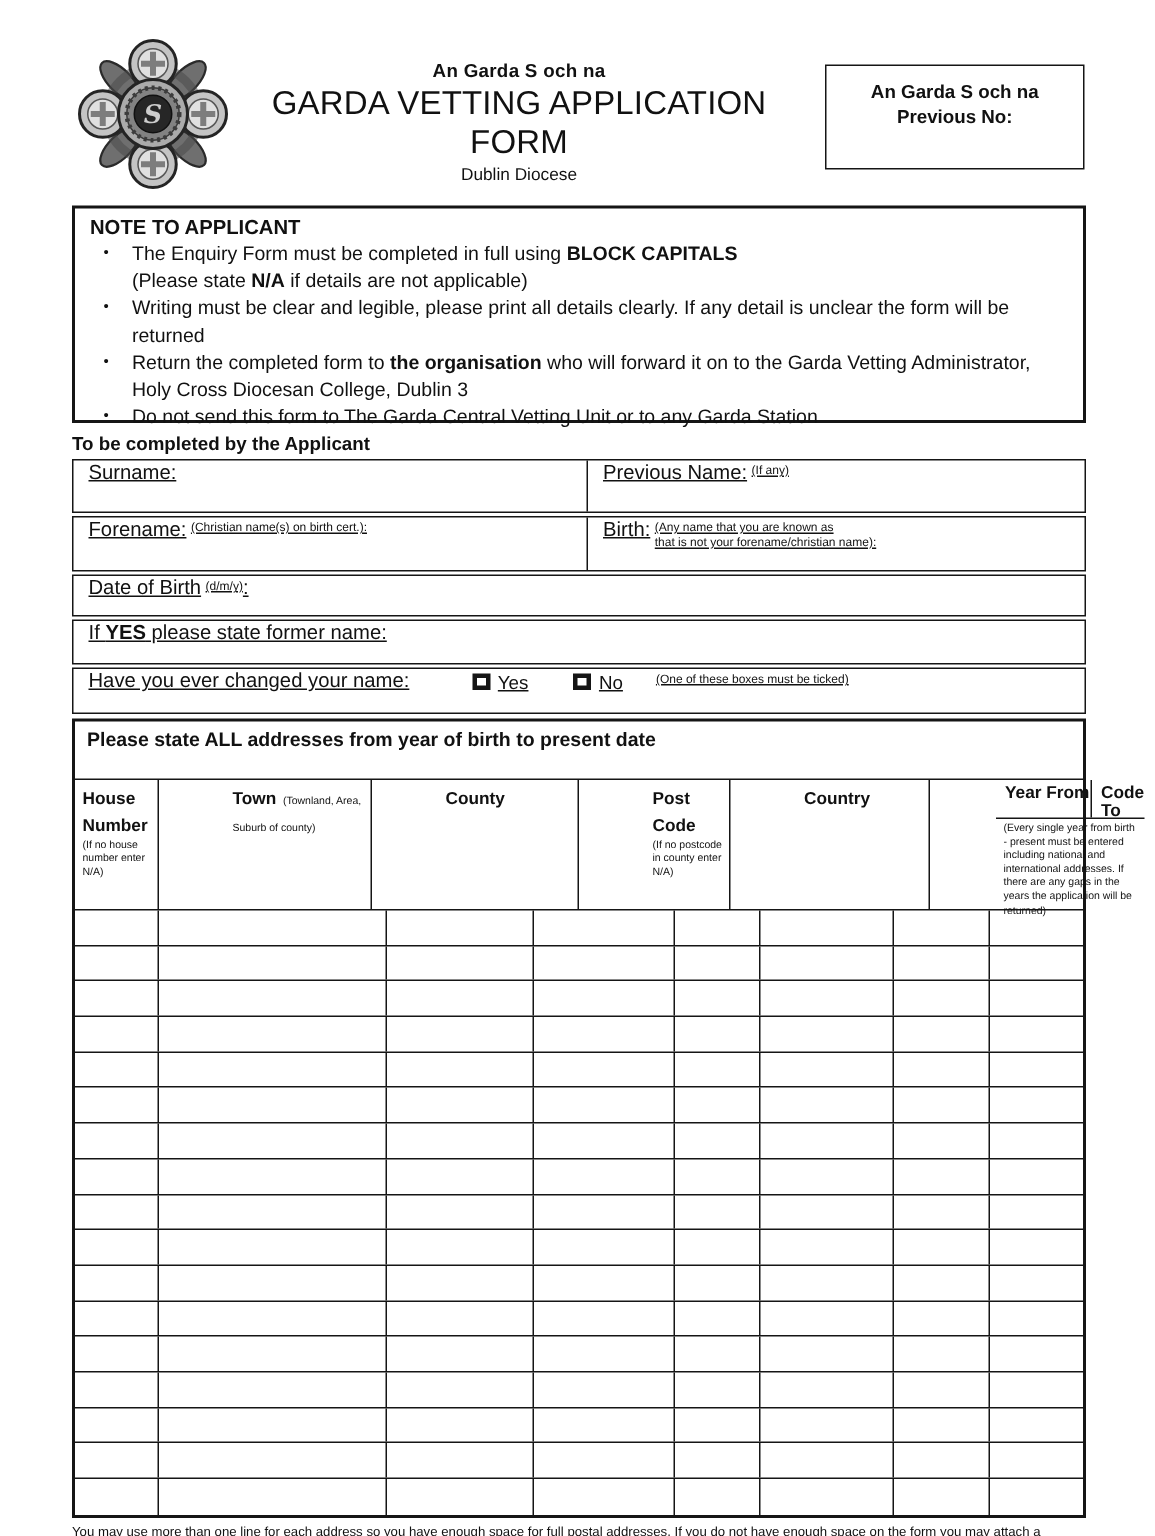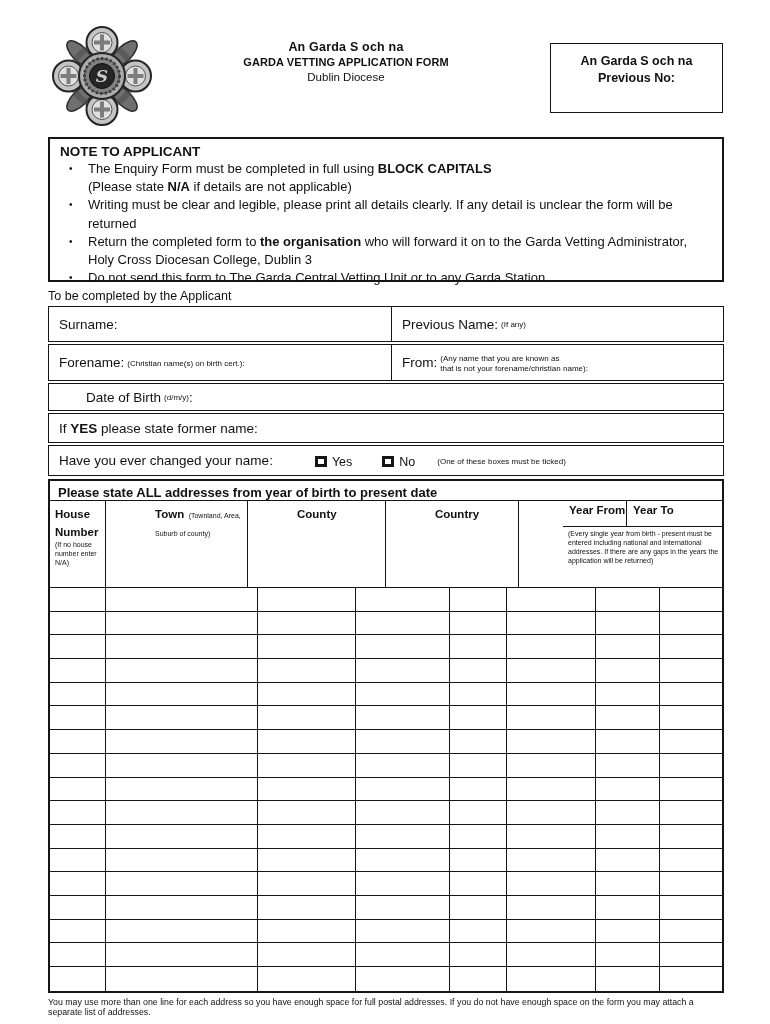--- a/index.html
+++ b/index.html
@@ -11,56 +11,56 @@
     background:#ffffff;
     color:#111;
     font-family:"Liberation Sans","DejaVu Sans",sans-serif;
     overflow:hidden;
   }
   
   .header { position:relative; height:137px; }
   .crest { position:absolute; left:52px; top:26px; width:100px; height:100px; }
   .title-block { position:absolute; left:146px; top:40px; width:400px; text-align:center; }
   .org-line { font-size:12.5px; font-weight:bold; letter-spacing:.2px; }
-  .main-title { font-size:11px; font-weight:bold; margin-top:2px; letter-spacing:.1px; }
+  .main-title { font-size:22px; font-weight:normal; margin-top:2px; letter-spacing:.1px; }
   .subtitle { font-size:11.5px; font-weight:normal; margin-top:3px; }
   .ref-box {
     position:absolute; left:550px; top:43px; width:173px; height:70px;
     border:1.8px solid #151515; text-align:center; padding-top:9px;
   }
   .ref-box div { font-size:12.5px; font-weight:bold; line-height:1.35; }
   
   .content { margin-left:48px; width:676px; }
   .note-box { border:2px solid #151515; padding:5px 12px 7px 10px; height:145px; }
   .note-heading { font-size:13.5px; font-weight:bold; margin-bottom:1px; }
   .bullet-row { display:flex; font-size:13px; line-height:1.4; }
   .bullet { width:28px; flex:none; padding-left:9px; font-size:10px; line-height:1.8; }
   .bullet-text { flex:1; }
   
-  .section-heading { font-size:12.5px; font-weight:normal; margin:7px 0 3px 0; }
+  .section-heading { font-size:12.5px; font-weight:bold; margin:7px 0 3px 0; }
   
   .frow { border:1.8px solid #151515; margin-bottom:2px; display:flex; align-items:stretch; background:#fff; }
-  .fcell { display:flex; align-items:center; padding-left:10px; }
+  .fcell { display:flex; align-items:flex-start; padding-left:10px;text-decoration:underline; }
   .fcell.left { width:343px; border-right:1.8px solid #151515; flex:none; }
   .fcell.right { flex:1; }
-  .h36 { height:36px; } .h37 { height:37px; } .h28 { height:28px;padding-left:27px; }
+  .h36 { height:36px; } .h37 { height:37px; } .h28 { height:28px; }
   .h31 { height:31px; } .h30 { height:30px; }
   .flabel { font-size:13.5px; }
   .fnote { font-size:8px; line-height:1.2; padding-left:3px; padding-top:2px; }
   .cbx {
     display:inline-block; width:12px; height:11px;
     border:3px solid #151515; background:#fff;
     vertical-align:-1px; margin-right:5px;
   }
   .yn-label { font-size:12.5px; }
   .yes-group { margin-left:42px; } .no-group { margin-left:30px; }
   .tick-note { font-size:8px; margin-left:22px; padding-top:2px; }
   
   .addr-box { border:2px solid #151515; margin-top:3px; }
-  .addr-title { font-size:13px; font-weight:bold; padding:4px 0 0 8px; border-bottom:1.8px solid #151515; }
+  .addr-title { font-size:13px; font-weight:bold; padding:4px 0 19px 8px; border-bottom:1.8px solid #151515; }
   .addr-header { display:flex; height:87px; border-bottom:1.8px solid #151515;gap:44px; }
   .hcell { padding:3px 3px 0 5px; border-right:1.5px solid #151515; }
   .hlabel { font-size:11.5px; font-weight:bold; line-height:1.15; }
   .hnote { font-size:7px; line-height:1.25; display:block; margin-top:1px; }
   .hnote-inline { font-size:7px; line-height:1.25; }
   .c0 { width:56px; flex:none; } .c1 { width:152px; flex:none; }
   .c2 { width:98px;  flex:none; } .c3 { width:94px;  flex:none; }
   .c4 { width:57px;  flex:none; } .c5 { width:89px;  flex:none; }
   .c6 { width:64px;  flex:none; } .c7 { flex:1; }
   .year-group { flex:1; display:flex; flex-direction:column; }
@@ -173,21 +173,21 @@
           <span class="fnote">(If any)</span>
         </div>
       </div>
 
       <div class="frow h37">
         <div class="fcell left">
           <span class="flabel">Forename:</span>
           <span class="fnote">(Christian name(s) on birth cert.):</span>
         </div>
         <div class="fcell right">
-          <span class="flabel">From:</span>
+          <span class="flabel">Birth:</span>
           <span class="fnote"><span>(Any name that you are known as</span><br><span>that is not your forename/christian name):</span></span>
         </div>
       </div>
 
       <div class="frow h28">
         <div class="fcell" style="flex:1;">
           <span class="flabel">Date of Birth</span>
           <span class="fnote">(d/m/y)</span>
             <span class="flabel">:</span>
         </div>
@@ -217,27 +217,31 @@
           <span class="hlabel">House Number</span>
           <span class="hnote">(If no house number enter N/A)</span>
         </div>
         <div class="hcell c2">
           <span class="hlabel">Town</span>
           <span class="hnote-inline">(Townland, Area, Suburb of county)</span>
         </div>
         <div class="hcell c3">
           <span class="hlabel">County</span>
         </div>
+        <div class="hcell c4">
+          <span class="hlabel">Post Code</span>
+          <span class="hnote">(If no postcode in county enter N/A)</span>
+        </div>
         <div class="hcell c5">
           <span class="hlabel">Country</span>
         </div>
         <div class="year-group">
           <div class="year-labels">
             <div class="ylab first">Year From</div>
-            <div class="ylab second">Year To</div>
+            <div class="ylab second">Code To</div>
           </div>
           <div class="year-note">(Every single year from birth - present must be entered including national and international addresses. If there are any gaps in the years the application will be returned)</div>
         </div>
       </div>
 
       <div class="addr-body">
           <div class="arow">
             <div class="ac c0"></div>
             <div class="ac c1"></div>
             <div class="ac c2"></div>

